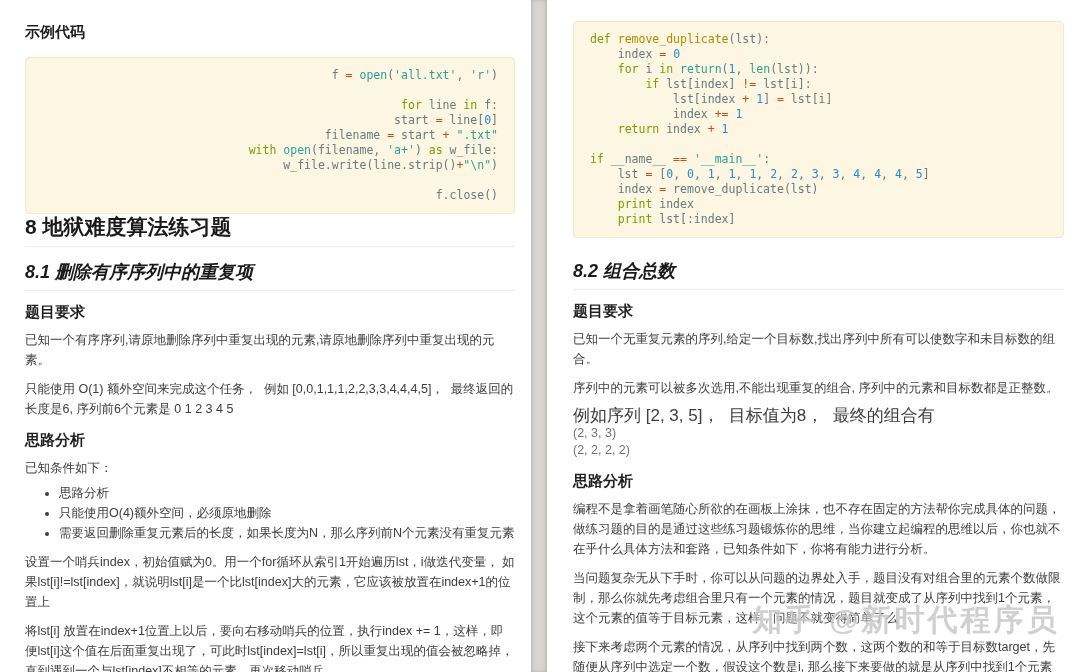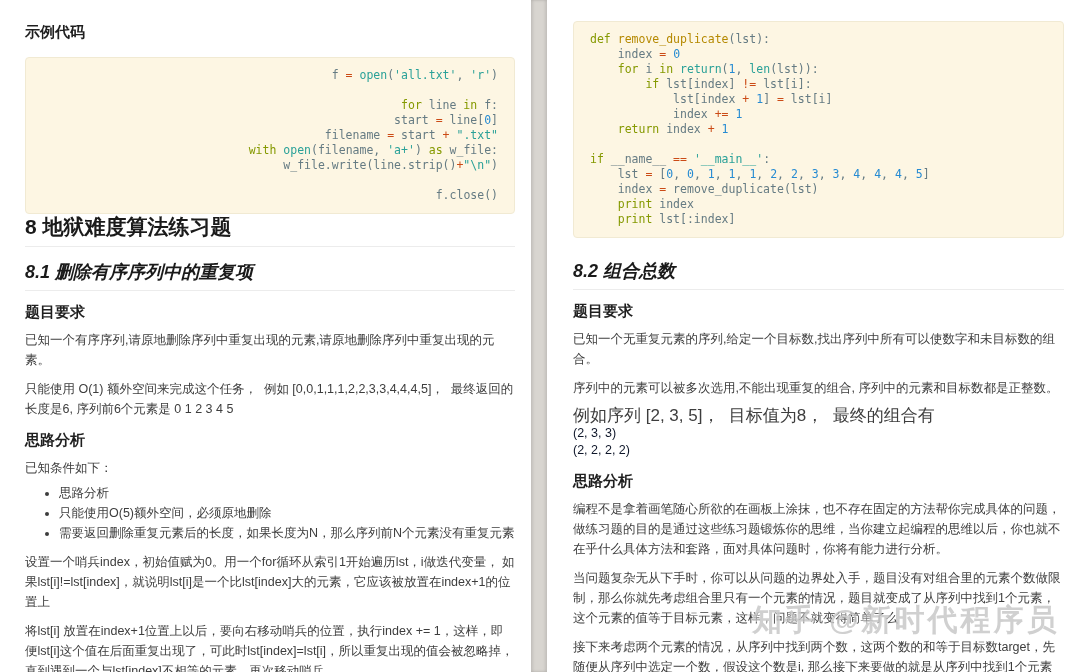--- a/index.html
+++ b/index.html
@@ -24,21 +24,21 @@
   h2.doc-h2.right-h2 { margin-top:22px; }
   .h-small.sub { margin-top:11px; }
 
   p.body { font-size:12.5px; color:#3d3d3d; line-height:20px; margin-top:9px; }
   p.body.spaced { white-space:pre-wrap; }
 
   ul.cond { margin-top:5px; padding-left:34px; }
   ul.cond li { font-size:12.5px; color:#3d3d3d; line-height:20px; }
 
   .example-intro { font-size:17px; color:#3d3d3d; line-height:17.5px; margin-top:9px; white-space:pre-wrap; }
-  .combo-line { font-size:12.5px; color:#0f172a; line-height:17.5px; }
+  .combo-line { font-size:12.5px; color:#737373; line-height:17.5px; }
 
   .codeblock { background:#fdf6e3; border:1px solid #f1ead3; border-radius:4px;
                padding:10px 16px; font-family:"DejaVu Sans Mono","Liberation Mono",monospace;
                font-size:11.5px; }
   .codeblock.cb-left  { margin-top:16px;text-align:right; }
   .codeblock.cb-right { margin-top:21px; }
   .code-line { white-space:pre; line-height:15px; min-height:15px; }
   .t-d  { color:#657b83; }
   .t-k  { color:#859900; }
   .t-b  { color:#2aa198; }
@@ -78,21 +78,21 @@
 
     <div class="h-small sub">题目要求</div>
     <p class="body">已知一个有序序列,请原地删除序列中重复出现的元素,请原地删除序列中重复出现的元素。</p>
     <p class="body spaced">只能使用 O(1) 额外空间来完成这个任务，  例如 [0,0,1,1,1,2,2,3,3,4,4,4,5]，  最终返回的长度是6, 序列前6个元素是 0 1 2 3 4 5</p>
 
     <div class="h-small sub">思路分析</div>
     <p class="body">已知条件如下：</p>
 
     <ul class="cond">
       <li>思路分析</li>
-      <li>只能使用O(5)额外空间，必须原地删除</li>
+      <li>只能使用O(4)额外空间，必须原地删除</li>
       <li>需要返回删除重复元素后的长度，如果长度为N，那么序列前N个元素没有重复元素</li>
     </ul>
 
     <p class="body">设置一个哨兵index，初始值赋为0。用一个for循环从索引1开始遍历lst，i做迭代变量， 如果lst[i]!=lst[index]，就说明lst[i]是一个比lst[index]大的元素，它应该被放置在index+1的位置上</p>
     <p class="body">将lst[i] 放置在index+1位置上以后，要向右移动哨兵的位置，执行index += 1，这样，即便lst[i]这个值在后面重复出现了，可此时lst[index]=lst[i]，所以重复出现的值会被忽略掉，直到遇到一个与lst[index]不相等的元素，再次移动哨兵</p>
   </div>
 
   <div class="gutter"></div>
 
   <div class="page page-right">
@@ -116,20 +116,20 @@
 
     <div class="h-small sub">题目要求</div>
     <p class="body">已知一个无重复元素的序列,给定一个目标数,找出序列中所有可以使数字和未目标数的组合。</p>
     <p class="body">序列中的元素可以被多次选用,不能出现重复的组合, 序列中的元素和目标数都是正整数。</p>
 
     <p class="example-intro">例如序列 [2, 3, 5]，  目标值为8，  最终的组合有</p>
     <div class="combo-line">(2, 3, 3)</div>
     <div class="combo-line">(2, 2, 2, 2)</div>
 
     <div class="h-small sub">思路分析</div>
-    <p class="body">编程不是拿着画笔随心所欲的在画板上涂抹，也不存在固定的方法帮你完成具体的问题，做练习题的目的是通过这些练习题锻炼你的思维，当你建立起编程的思维以后，你也就不在乎什么具体方法和套路，面对具体问题时，你将有能力进行分析。</p>
+    <p class="body">编程不是拿着画笔随心所欲的在画板上涂抹，也不存在固定的方法帮你完成具体的问题，做练习题的目的是通过这些练习题锻炼你的思维，当你建立起编程的思维以后，你也就不在乎什么具体方法和套路，已知条件如下，你将有能力进行分析。</p>
     <p class="body">当问题复杂无从下手时，你可以从问题的边界处入手，题目没有对组合里的元素个数做限制，那么你就先考虑组合里只有一个元素的情况，题目就变成了从序列中找到1个元素，这个元素的值等于目标元素，这样，问题不就变得简单了么</p>
     <p class="body">接下来考虑两个元素的情况，从序列中找到两个数，这两个数的和等于目标数target，先随便从序列中选定一个数，假设这个数是i, 那么接下来要做的就是从序列中找到1个元素且这个元素等于target - i</p>
   </div>
 
   <div class="watermark">知乎 @新时代程序员</div>
 
 </div>
 
 </body></html>

